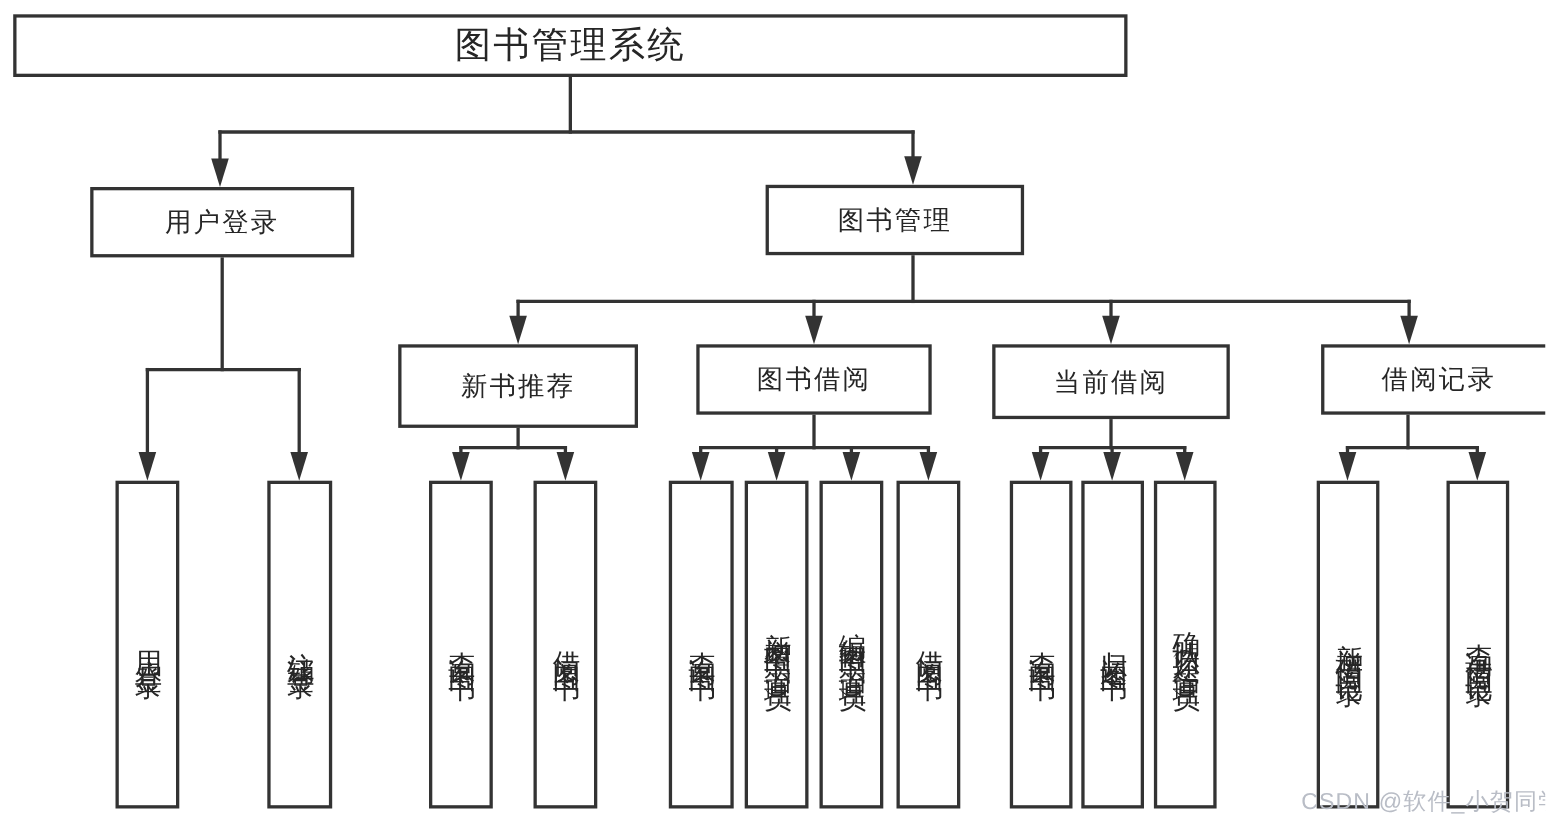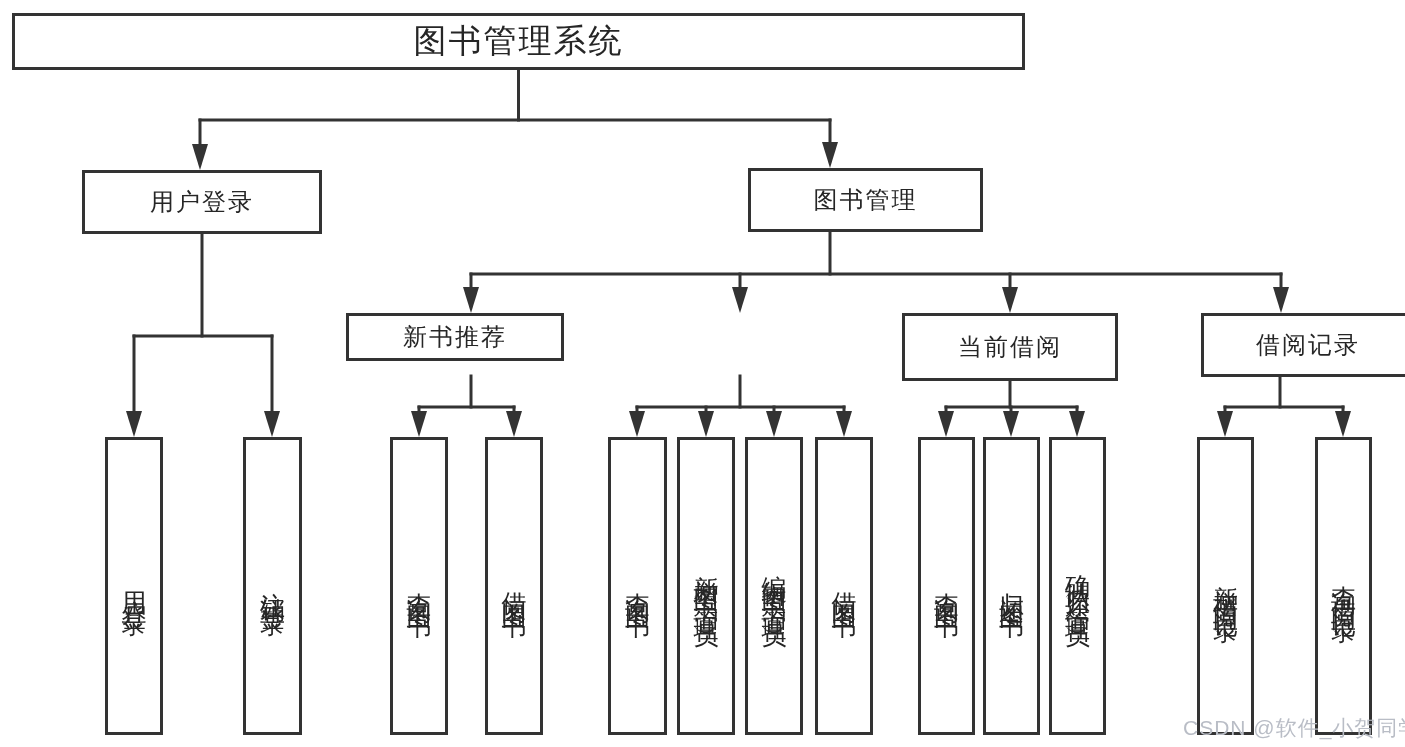--- a/index.html
+++ b/index.html
@@ -106,26 +106,29 @@
     </g>
   </svg>
 
   <div class="node" style="left:12px;top:13px;width:1013px;height:57px;">
     <span class="root-label">图书管理系统</span>
   </div>
 
   <div class="node" style="left:82px;top:170px;width:240px;height:64px;">
     <span class="h-label">用户登录</span>
   </div>
-  <div class="node" style="left:748px;top:168px;width:235px;height:64px;">
+  <div class="node" style="left:696px;top:168px;width:235px;height:64px;">
     <span class="h-label">图书管理</span>
   </div>
 
-  <div class="node" style="left:346px;top:313px;width:218px;height:48px;">
+  <div class="node" style="left:362px;top:313px;width:218px;height:76px;">
     <span class="h-label">新书推荐</span>
+  </div>
+  <div class="node" style="left:633px;top:313px;width:214px;height:64px;">
+    <span class="h-label">图书借阅</span>
   </div>
   <div class="node" style="left:902px;top:313px;width:216px;height:68px;">
     <span class="h-label">当前借阅</span>
   </div>
   <div class="node" style="left:1173px;top:313px;width:214px;height:64px;margin-left:28px;">
     <span class="h-label">借阅记录</span>
   </div>
 
   <div class="node leaf" style="left:105px;top:437px;width:58px;height:298px;">
     <span>用户登录</span>

